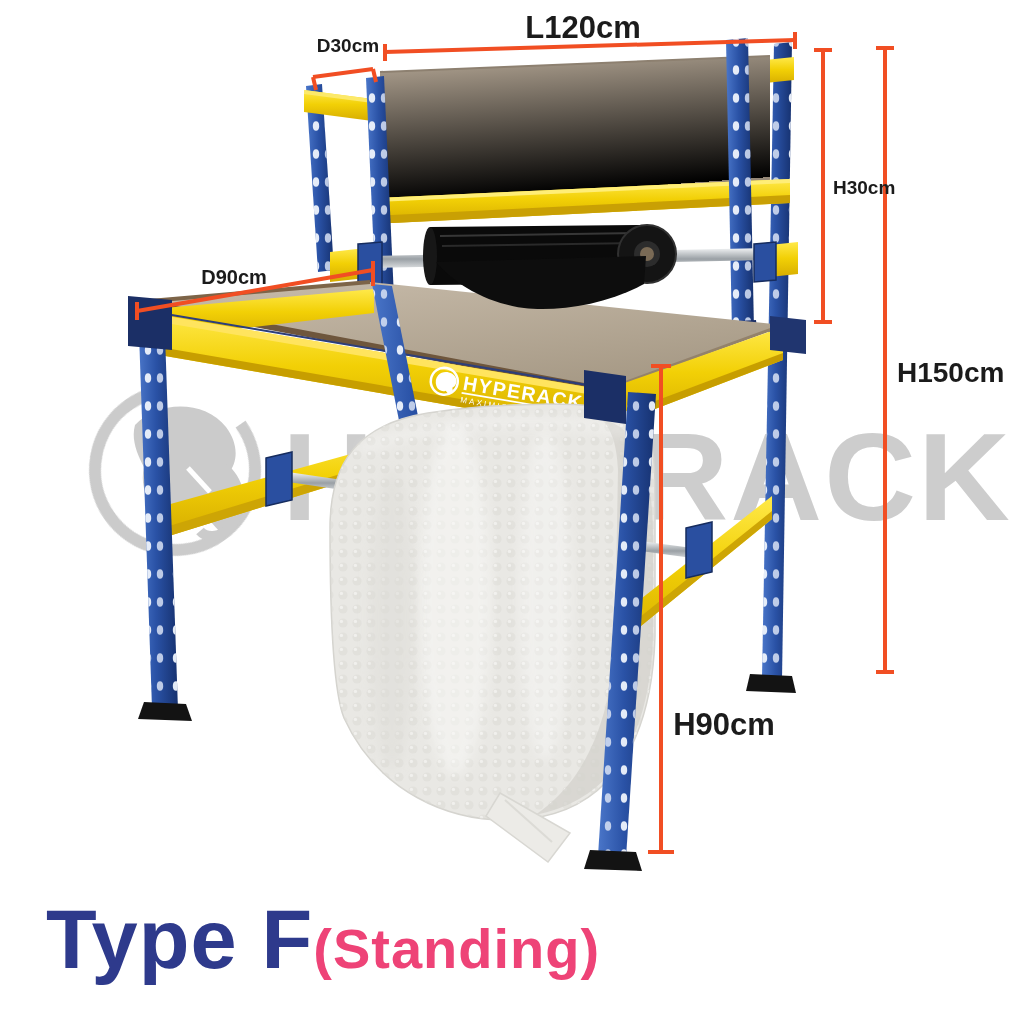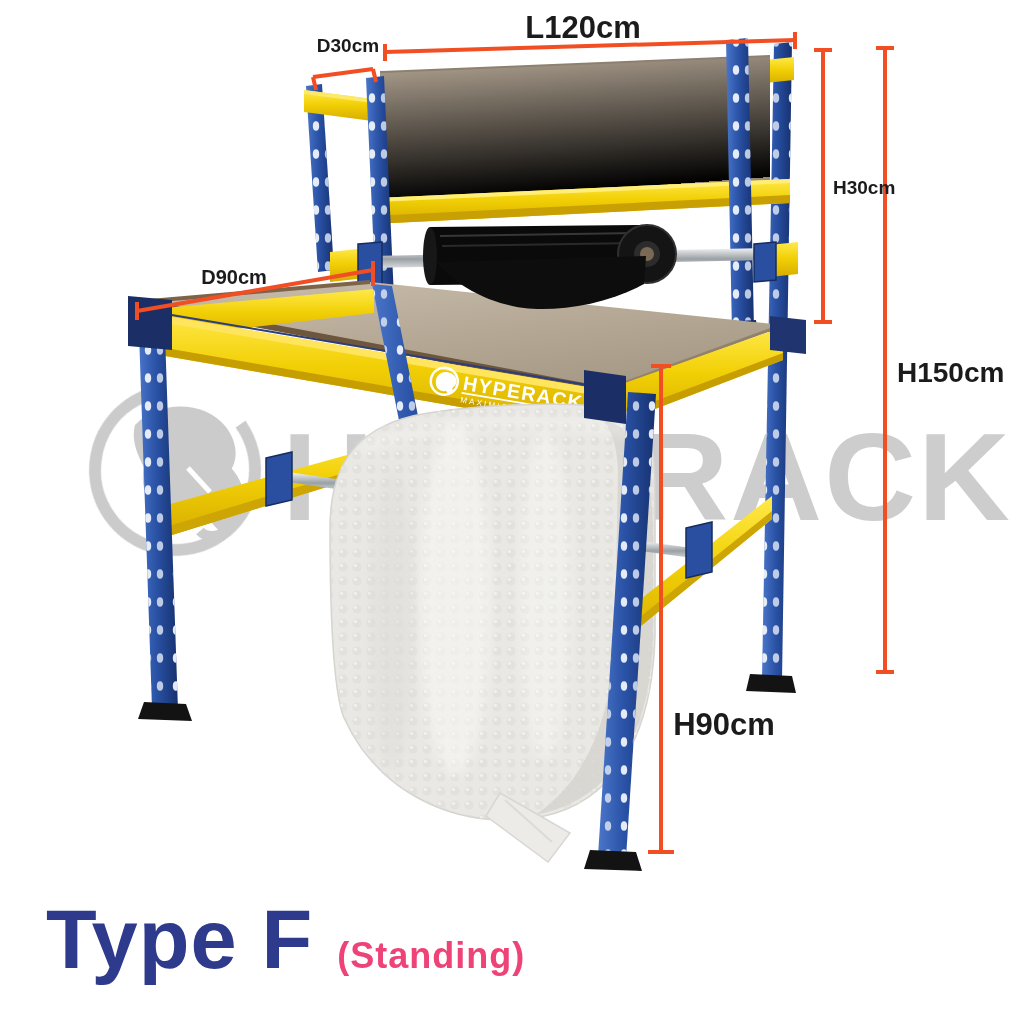--- a/index.html
+++ b/index.html
@@ -7,21 +7,21 @@
     position:relative;width:1024px;height:1024px;background:#ffffff;overflow:hidden;
     font-family:"Liberation Sans",sans-serif;
   }
   #drawing{position:absolute;left:0;top:0;}
   .dim-label{font-family:"Liberation Sans",sans-serif;font-weight:bold;fill:#1b1b1b;}
   .title-row{
     position:absolute;left:46px;top:898px;display:flex;align-items:baseline;
     line-height:1;white-space:nowrap;justify-content:space-between;
   }
   .title-main{font-size:83px;font-weight:bold;color:#2e3a8c;letter-spacing:1px;}
-  .title-variant{font-size:36px;font-weight:bold;color:#ee4377;margin-left:24px;letter-spacing:1px;}
+  .title-variant{font-size:56px;font-weight:bold;color:#ee4377;letter-spacing:1px;}
 </style>
 </head>
 <body>
 
 <div id="stage">
 
 <svg id="drawing" width="1024" height="1024" viewBox="0 0 1024 1024" xmlns="http://www.w3.org/2000/svg">
   <defs>
     <linearGradient id="postGrad" x1="0" y1="0" x2="1" y2="0">
       <stop offset="0" stop-color="#4a76c9"></stop>

